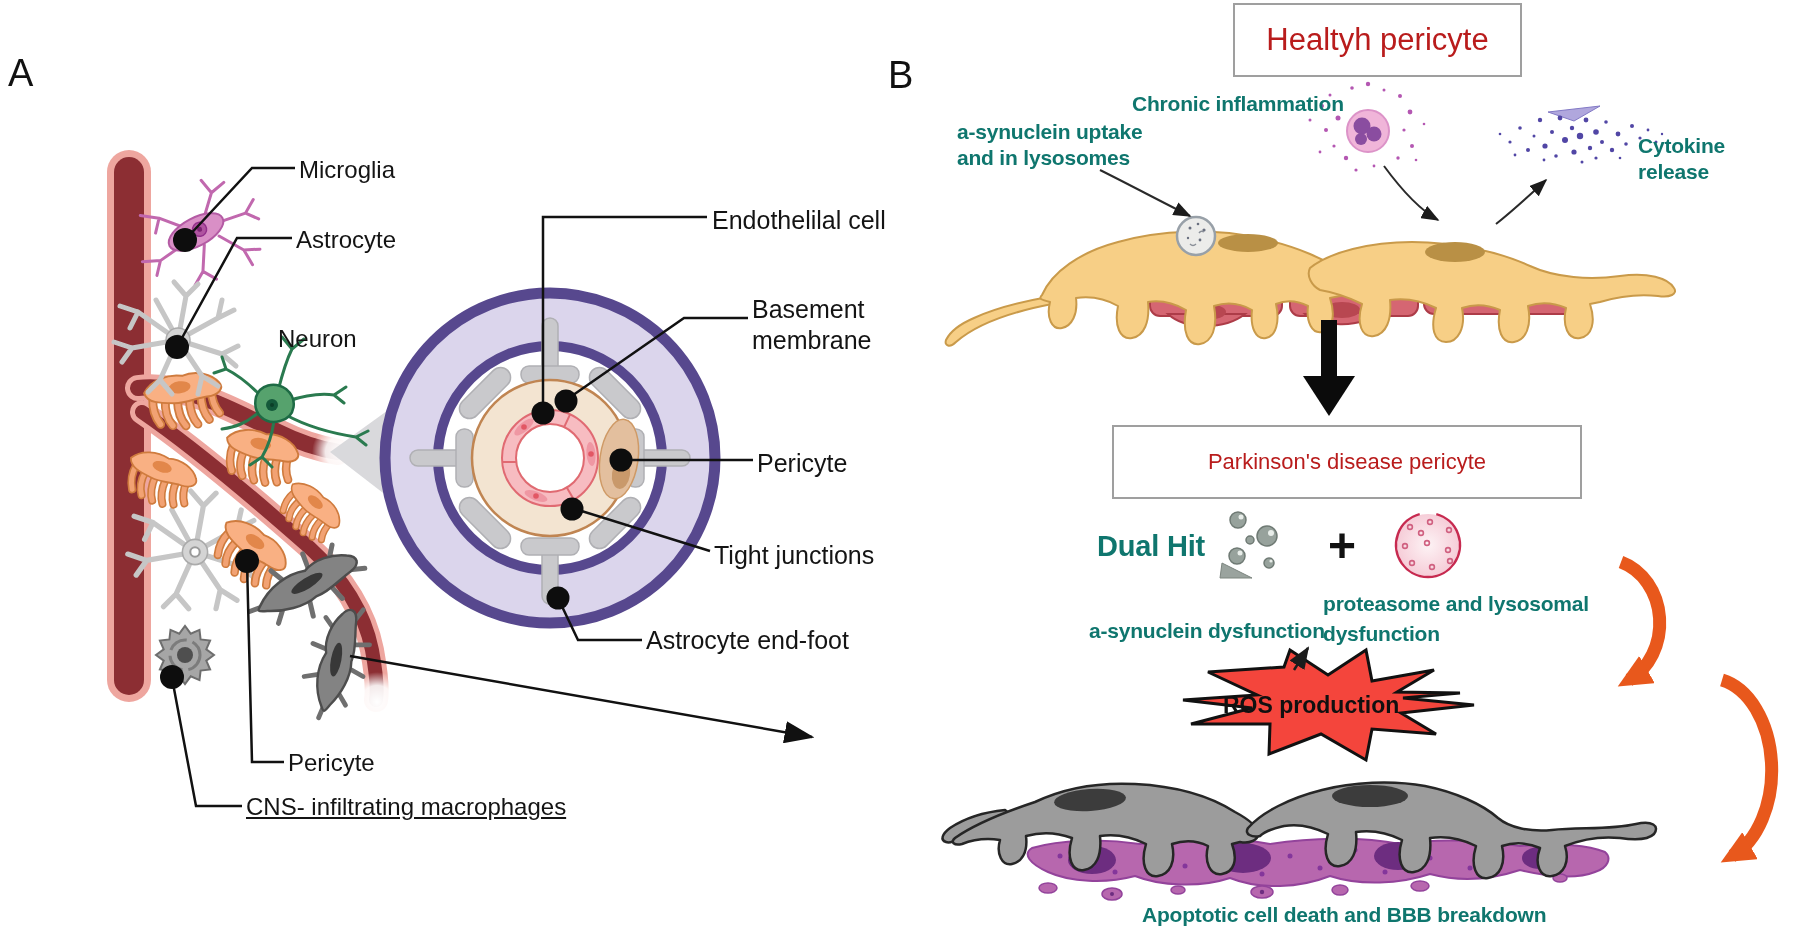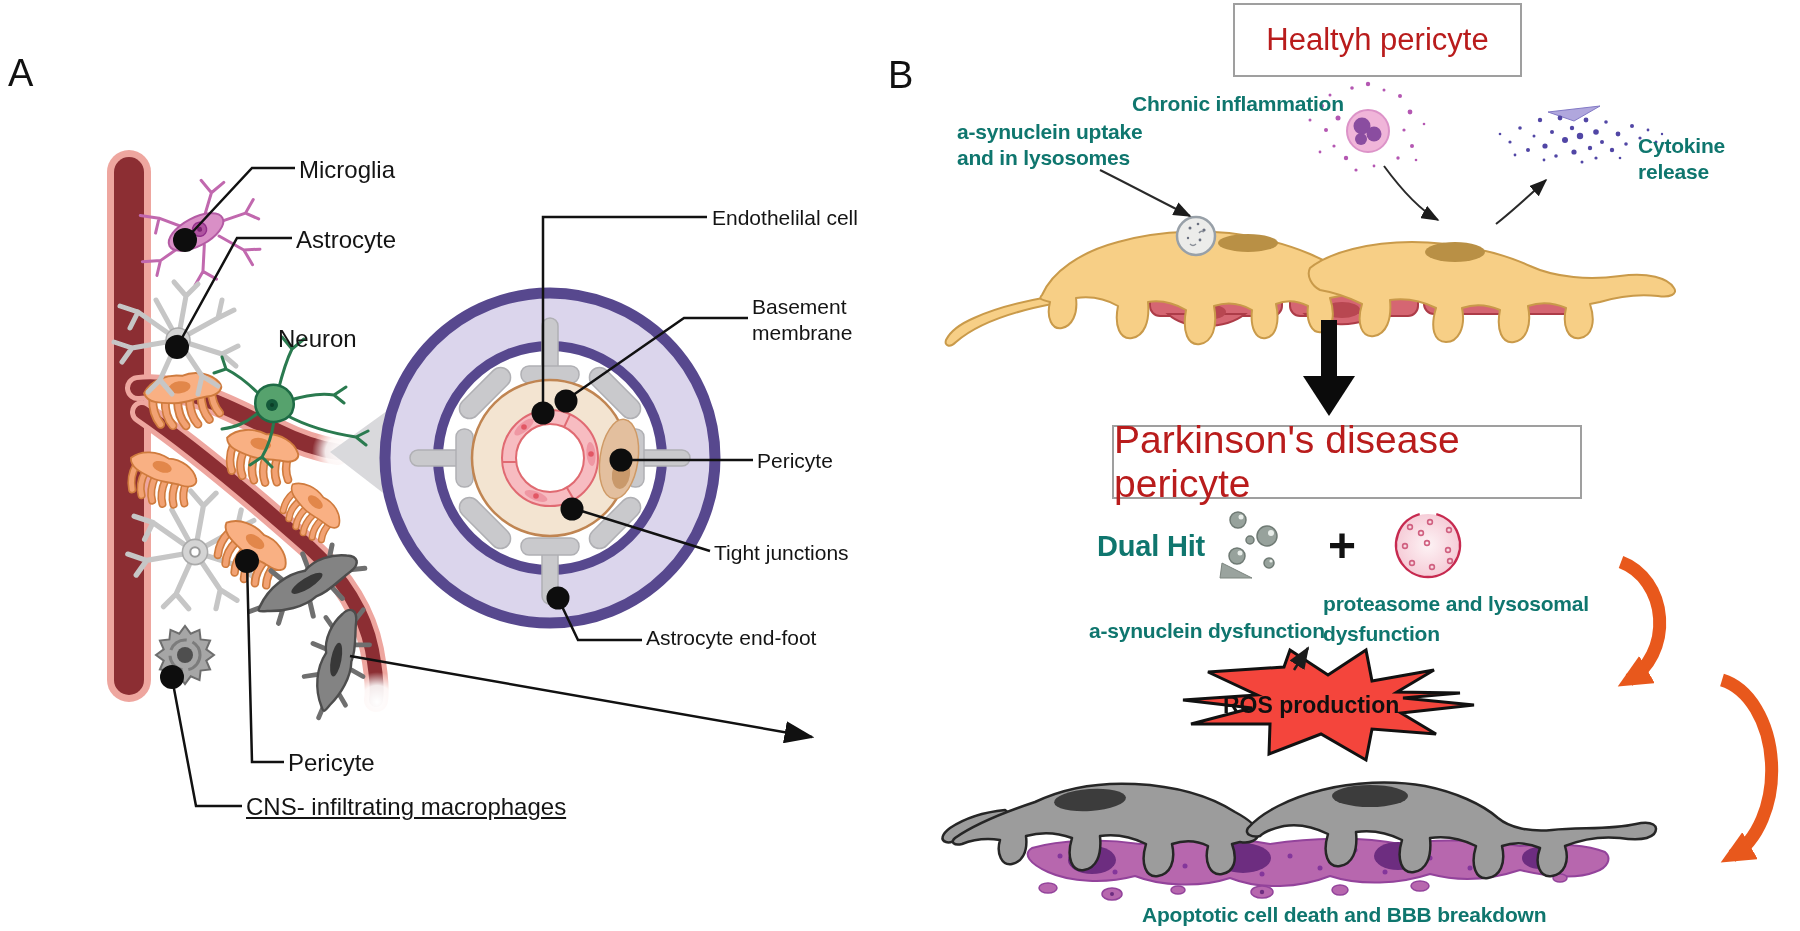--- a/index.html
+++ b/index.html
@@ -2,21 +2,21 @@
 <html><head>
 <meta charset="utf-8">
 <style>
   html,body{margin:0;padding:0;background:#ffffff;}
   .stage{position:relative;width:1800px;height:931px;background:#fff;overflow:hidden;
          font-family:"Liberation Sans",sans-serif;}
   .stage svg{position:absolute;left:0;top:0;}
   .lbl{position:absolute;color:#141414;white-space:pre-line;line-height:1.22;}
   .panel-letter{font-size:38px;color:#111;}
   .a24{font-size:24px;}
-  .a21{font-size:21px;}
+  .a21{font-size:25px;}
   .b{font-weight:700;color:#0f766e;letter-spacing:-0.2px;}
   .b21{font-size:21px;}
   .bbox{position:absolute;background:#fff;border:2.5px solid #9f9f9f;
         display:flex;align-items:center;justify-content:center;color:#b91c1c;}
   .plus{position:absolute;font-size:48px;font-weight:700;color:#111;line-height:1;}
   .ros-lbl{position:absolute;font-size:23px;font-weight:600;color:#101010;}
 </style>
 </head>
 <body>
 
@@ -391,21 +391,21 @@
 <div class="lbl a21" style="left:646px;top:625px;">Astrocyte end-foot</div>
 <div class="lbl a24" style="left:288px;top:748px;">Pericyte</div>
 <div class="lbl a24" style="left:246px;top:792px;text-decoration:underline;">CNS- infiltrating macrophages</div>
 
 <div class="lbl panel-letter" style="left:888px;top:52px;">B</div>
 <div class="bbox" style="left:1233px;top:3px;width:285px;height:70px;font-size:31px;">Healtyh pericyte</div>
 <div class="lbl b b21" style="left:1132px;top:91px;">Chronic inflammation</div>
 <div class="lbl b b21" style="left:957px;top:119px;">a-synuclein uptake
 and in lysosomes</div>
 <div class="lbl b b21" style="left:1638px;top:133px;">Cytokine release</div>
-<div class="bbox" style="left:1112px;top:425px;width:466px;height:70px;font-size:39px;">Parkinson's disease pericyte</div>
+<div class="bbox" style="left:1112px;top:425px;width:466px;height:70px;font-size:22px;">Parkinson's disease pericyte</div>
 <div class="lbl b" style="left:1097px;top:529px;font-size:29px;">Dual Hit</div>
 <div class="plus" style="left:1328px;top:522px;">+</div>
 <div class="lbl b b21" style="left:1323px;top:589px;line-height:1.42;">proteasome and lysosomal
 dysfunction</div>
 <div class="lbl b b21" style="left:1089px;top:618px;">a-synuclein dysfunction</div>
 <div class="ros-lbl" style="left:1223px;top:692px;">ROS production</div>
 <div class="lbl b b21" style="left:1142px;top:902px;text-align:right;">Apoptotic cell death and BBB breakdown</div>
 
 </div>
 

